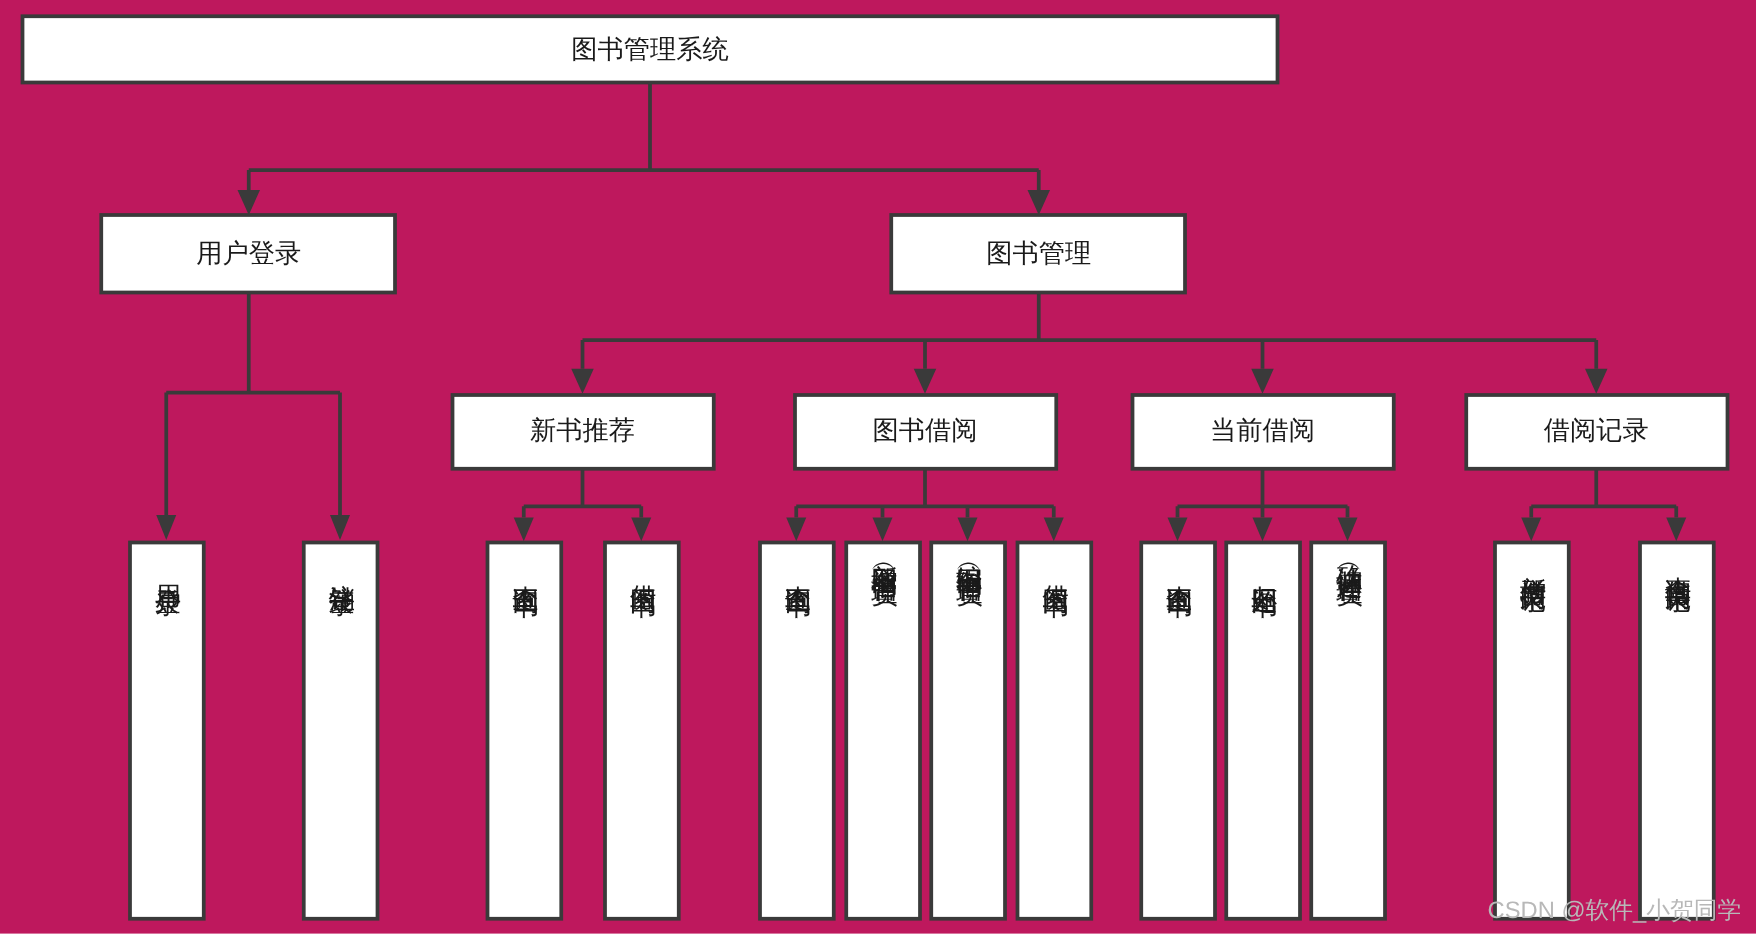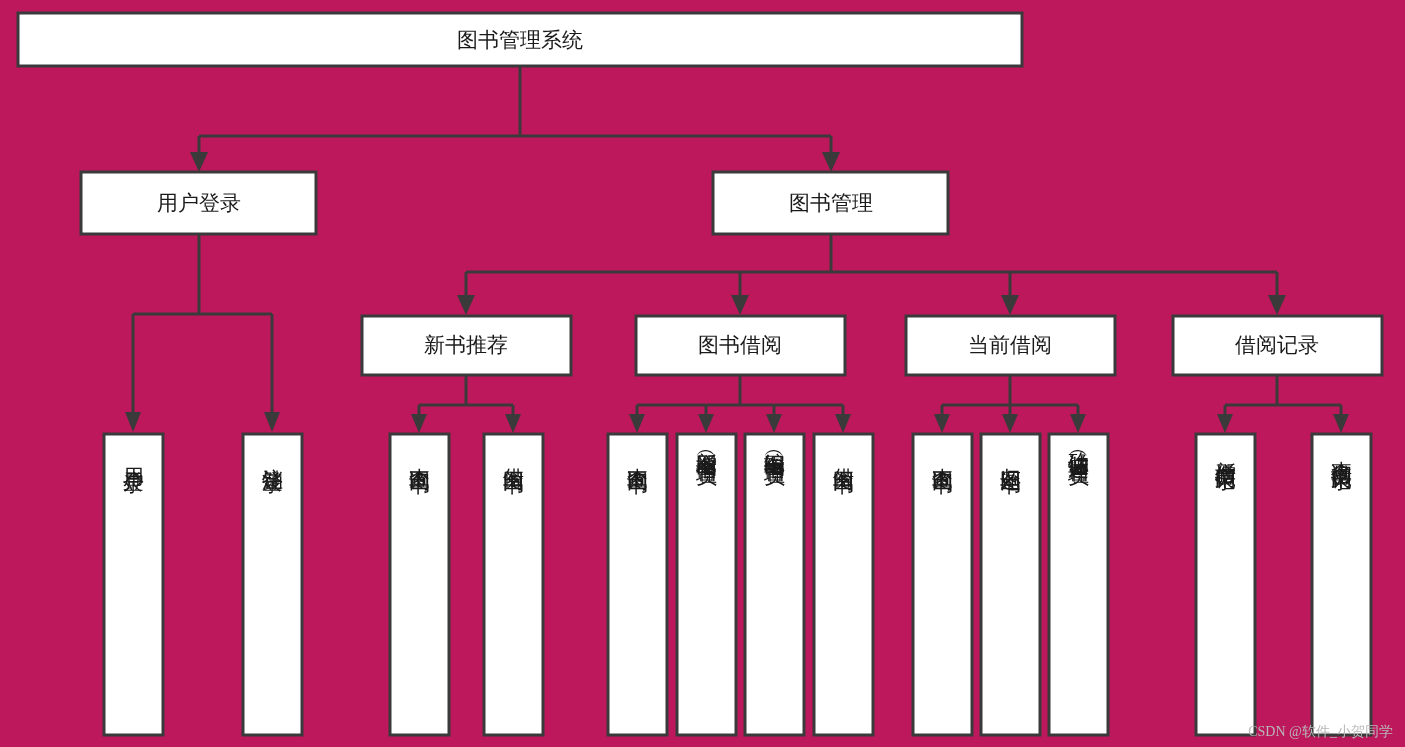--- a/index.html
+++ b/index.html
@@ -54,22 +54,22 @@
     fill: #1a1a1a;
     writing-mode: vertical-rl;
     text-orientation: upright;
     text-anchor: middle;
     letter-spacing: 2px;
   }
   .watermark-text {
     position: absolute;
     right: 12px;
     bottom: 6px;
-    font-family: Liberation Serif, serif;
-    font-size: 14px;
+    font-family: Liberation Sans, sans-serif;
+    font-size: 19px;
     color: #b8b8b8;
     white-space: nowrap;
     pointer-events: none;
     user-select: none;
   }
 </style>
 </head>
 <body>
 
 <div id="diagram-root">

